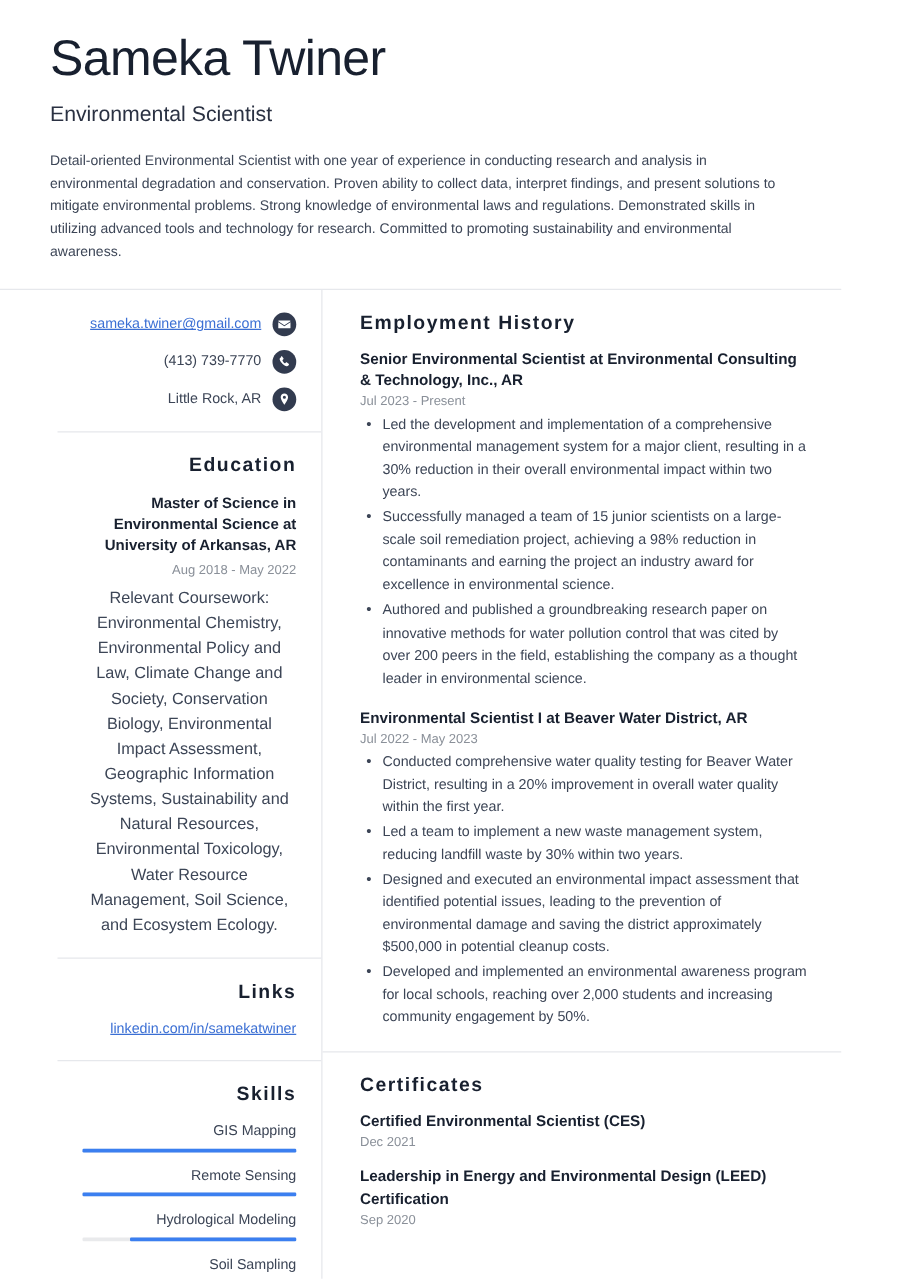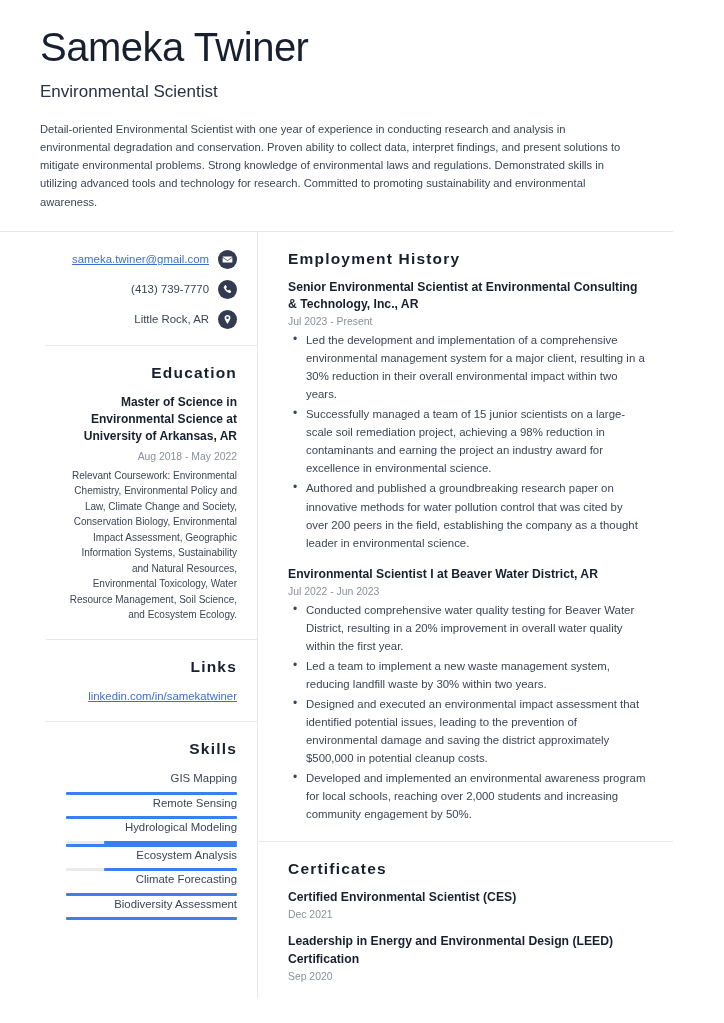--- a/index.html
+++ b/index.html
@@ -98,36 +98,37 @@
     color: #18202f;
     line-height: 1.45;
   }
   .edu-date {
     font-size: 10.4px;
     color: #8a9099;
     margin-top: 3px;
     line-height: 1.45;
   }
   .edu-desc {
-    font-size: 10px;
+    font-size: 13px;
     color: #3c4556;
     line-height: 1.55;
     margin-top: 4px;
+    text-align: center;
   }
 
   
   .link-item {
     font-size: 11.4px;
     color: #3b6fd4;
     text-decoration: underline;
     line-height: 1.5;
   }
 
   
-  .skill { }
+  .skill { margin-bottom: 11px; }
   .skill:last-child { margin-bottom: 0; }
   .skill-label {
     font-size: 11.4px;
     color: #3c4556;
     line-height: 1.45;
     margin-bottom: 5px;
   }
   .skill-track {
     height: 3px;
     background: #e9eaec;
@@ -270,20 +271,21 @@
             <div class="skill-fill" id="sf1" style="width: 100%; background: rgb(59, 127, 240);"></div>
           </div>
         </div>
         <div class="skill">
           <div class="skill-label">Hydrological Modeling</div>
           <div class="skill-track" style="background: rgb(233, 234, 236);">
             <div class="skill-fill" id="sf2" style="width: 78%; background: rgb(59, 127, 240);"></div>
           </div>
         </div>
         <div class="skill">
+          <div class="skill-label">Soil Sampling</div>
           <div class="skill-track" style="background: rgb(233, 234, 236);">
             <div class="skill-fill" id="sf3" style="width: 100%; background: rgb(59, 127, 240);"></div>
           </div>
         </div>
         <div class="skill">
           <div class="skill-label">Ecosystem Analysis</div>
           <div class="skill-track" style="background: rgb(233, 234, 236);">
             <div class="skill-fill" id="sf4" style="width: 78%; background: rgb(59, 127, 240);"></div>
           </div>
         </div>
@@ -312,21 +314,21 @@
           <div class="job-date">Jul 2023 - Present</div>
           <ul class="bullets">
             <li>Led the development and implementation of a comprehensive environmental management system for a major client, resulting in a 30% reduction in their overall environmental impact within two years.</li>
             <li>Successfully managed a team of 15 junior scientists on a large-scale soil remediation project, achieving a 98% reduction in contaminants and earning the project an industry award for excellence in environmental science.</li>
             <li>Authored and published a groundbreaking research paper on innovative methods for water pollution control that was cited by over 200 peers in the field, establishing the company as a thought leader in environmental science.</li>
           </ul>
         </div>
 
         <div class="job">
           <div class="job-head">Environmental Scientist I at Beaver Water District, AR</div>
-          <div class="job-date">Jul 2022 - Jun 2023</div>
+          <div class="job-date">Jul 2022 - May 2023</div>
           <ul class="bullets">
             <li>Conducted comprehensive water quality testing for Beaver Water District, resulting in a 20% improvement in overall water quality within the first year.</li>
             <li>Led a team to implement a new waste management system, reducing landfill waste by 30% within two years.</li>
             <li>Designed and executed an environmental impact assessment that identified potential issues, leading to the prevention of environmental damage and saving the district approximately $500,000 in potential cleanup costs.</li>
             <li>Developed and implemented an environmental awareness program for local schools, reaching over 2,000 students and increasing community engagement by 50%.</li>
           </ul>
         </div>
       </div>
 
       <div class="rsec">

